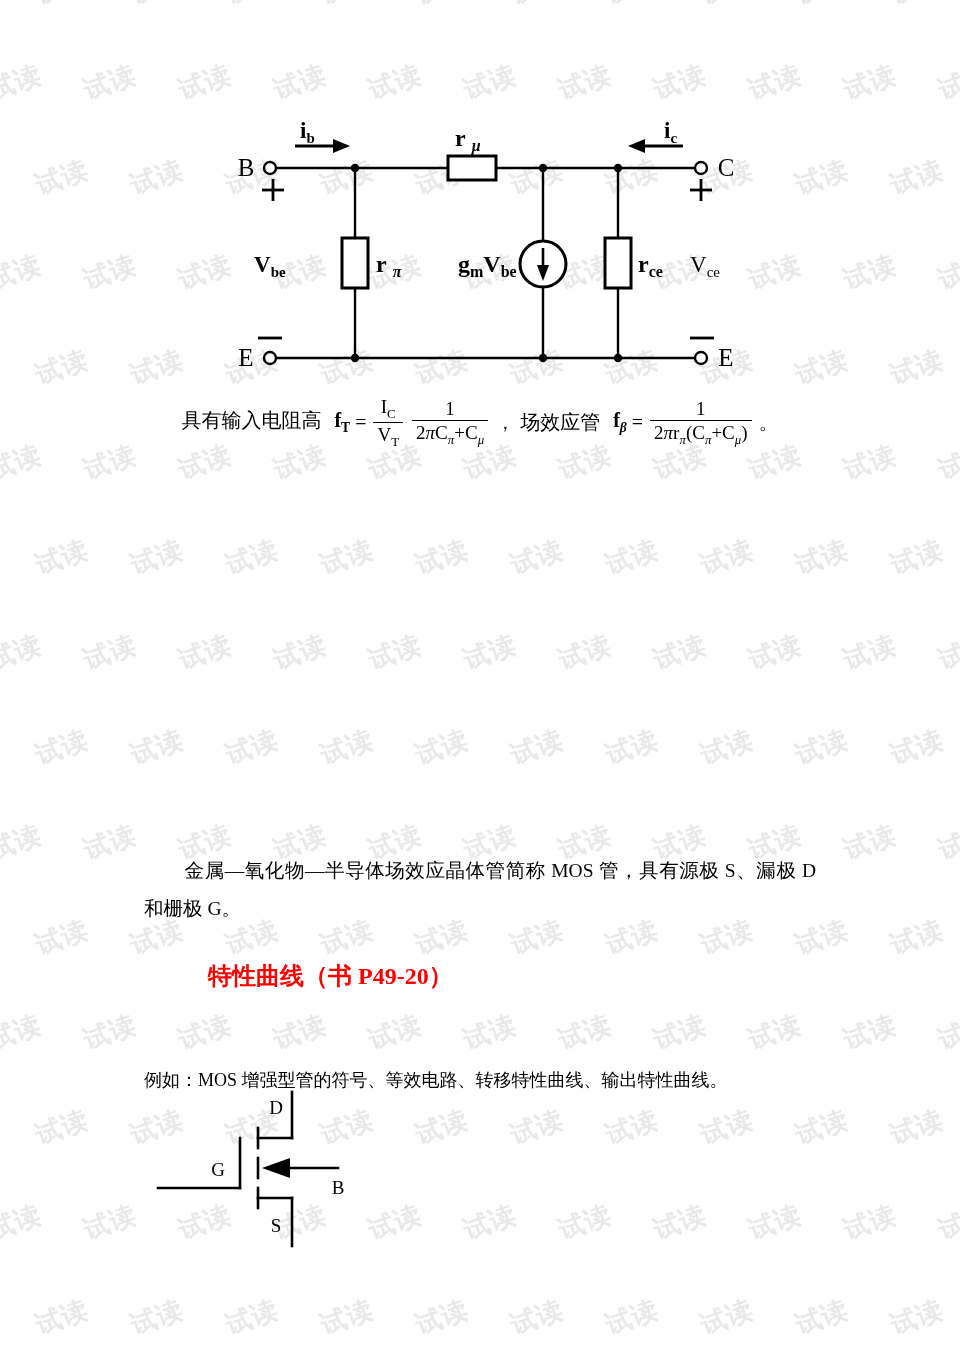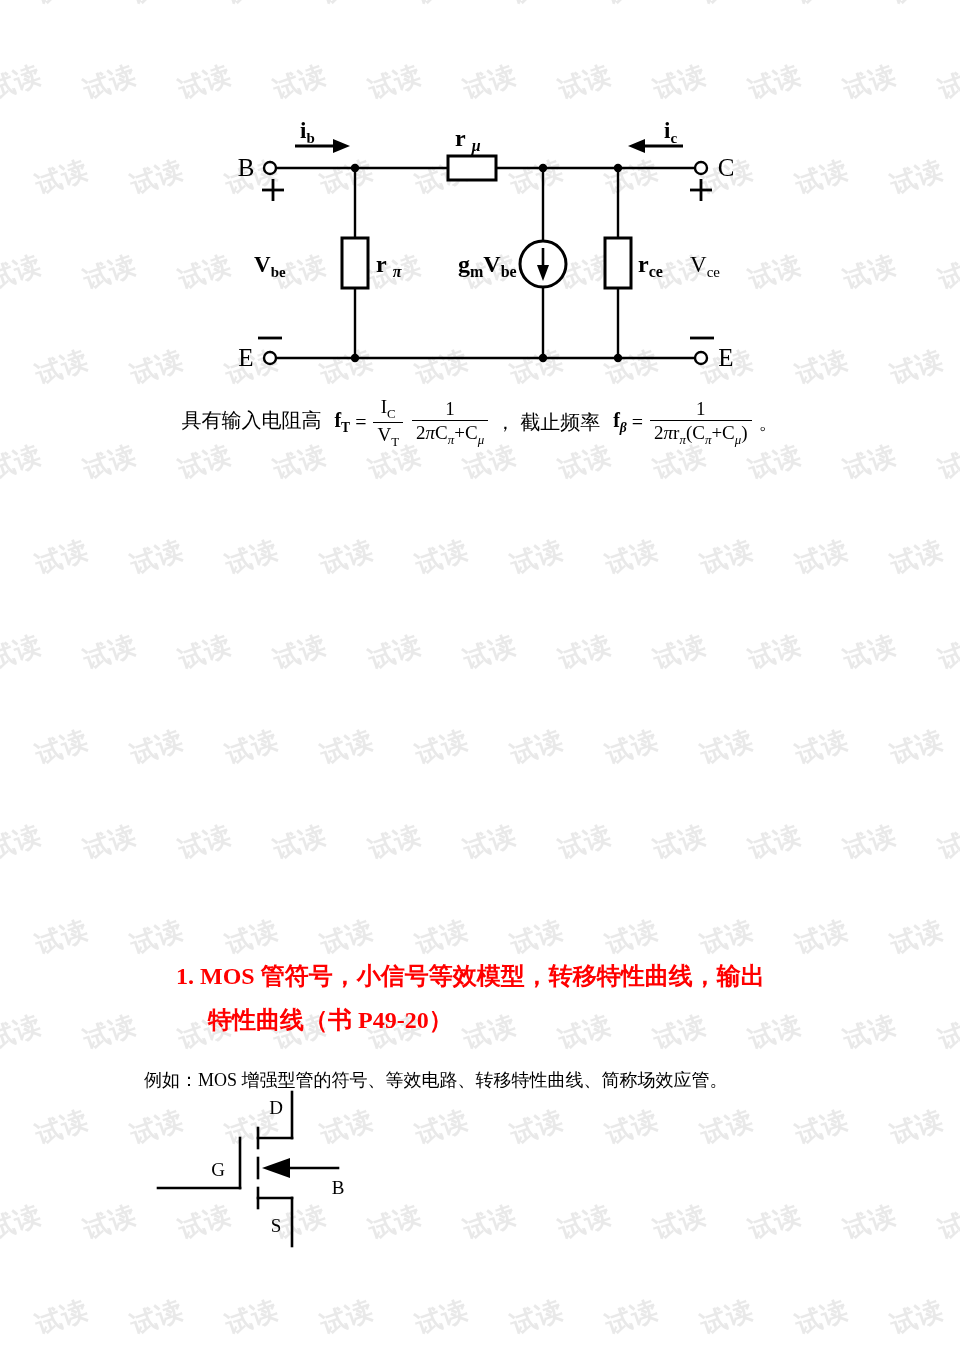--- a/index.html
+++ b/index.html
@@ -403,36 +403,37 @@
       <span class="mid">=</span>
       <span class="fr">
         <span class="num"><span>I</span><sub>C</sub></span>
         <span class="den"><span>V</span><sub>T</sub></span>
       </span>
       <span class="fr">
         <span class="num">1</span>
         <span class="den"><span>2</span><span class="it">π</span><span>C</span><sub class="it">π</sub><span>+</span><span>C</span><sub class="it">μ</sub></span>
       </span>
       <span class="mid">，</span>
-      <span class="cn mid">截止频率</span>
+      <span class="cn mid">场效应管</span>
       <span class="mid" style="margin-left:8px;font-weight:bold;"><span>f</span><sub class="it">β</sub></span>
       <span class="mid">=</span>
       <span class="fr">
         <span class="num">1</span>
         <span class="den"><span>2</span><span class="it">π</span><span>r</span><sub class="it">π</sub><span>(</span><span>C</span><sub class="it">π</sub><span>+</span><span>C</span><sub class="it">μ</sub><span>)</span></span>
       </span>
       <span class="mid">。</span>
     </div>
 
 
 
-
-    <h3 class="h-red"><span class="l1">1. MOS 管符号，小信号等效模型，转移特性曲线，输出</span><span class="l2">特性曲线（书 P49-20）</span></h3>
-
-    <p class="example-line">例如：MOS 增强型管的符号、等效电路、转移特性曲线、简称场效应管。</p>
+    <p class="body-block" id="para-2"><span class="indent"></span><span>金属—氧化物—半导体场效应晶体管简称 MOS 管，具有源极 S、漏极 D 和栅极 G。</span></p>
+
+    <h3 class="h-red"><span class="l2">特性曲线（书 P49-20）</span></h3>
+
+    <p class="example-line">例如：MOS 增强型管的符号、等效电路、转移特性曲线、输出特性曲线。</p>
 
     <div class="mosfet-wrap">
       <svg width="300" height="180" viewBox="0 0 300 180">
         <g stroke="#000" stroke-width="2.6" fill="none" stroke-linecap="square">
 
           <line x1="38" y1="108" x2="120" y2="108"></line>
 
           <line x1="120" y1="58" x2="120" y2="108"></line>
 
           <line x1="138" y1="48" x2="138" y2="68"></line>

